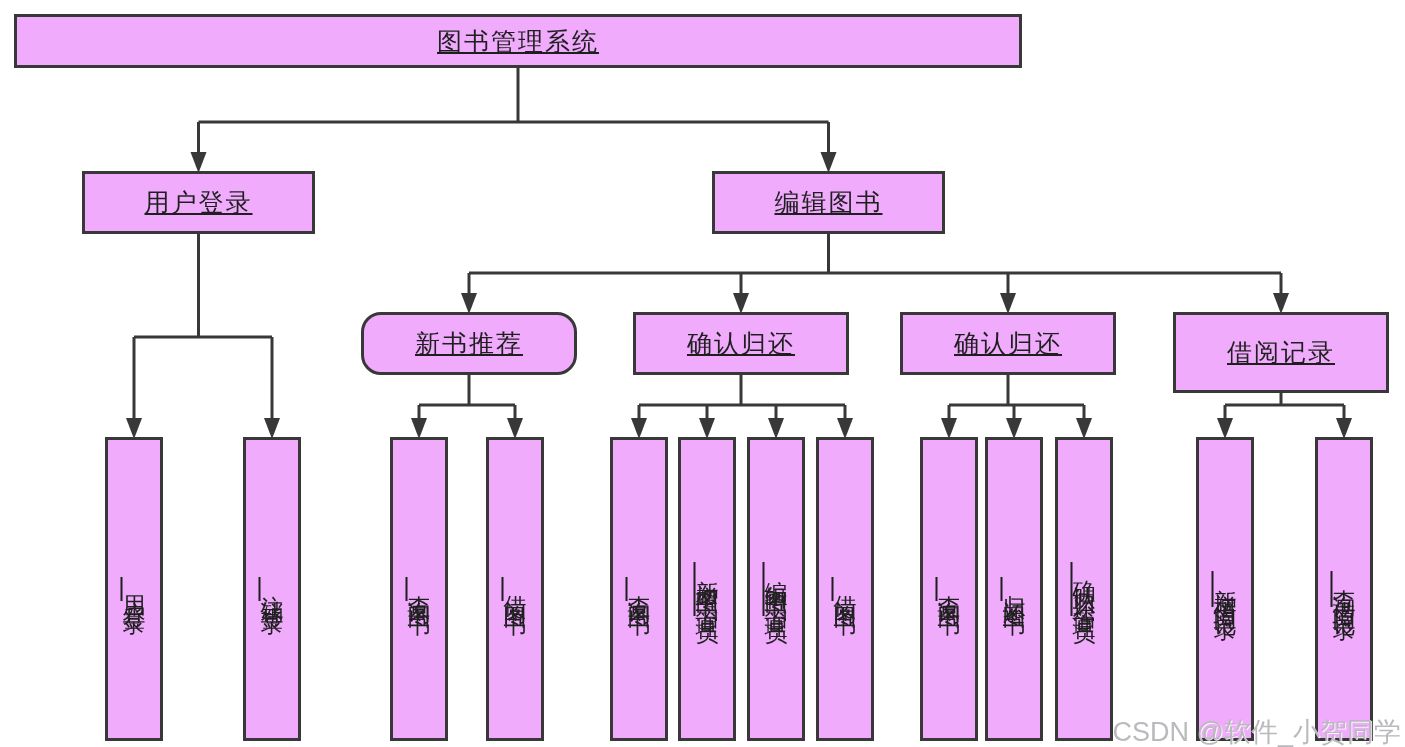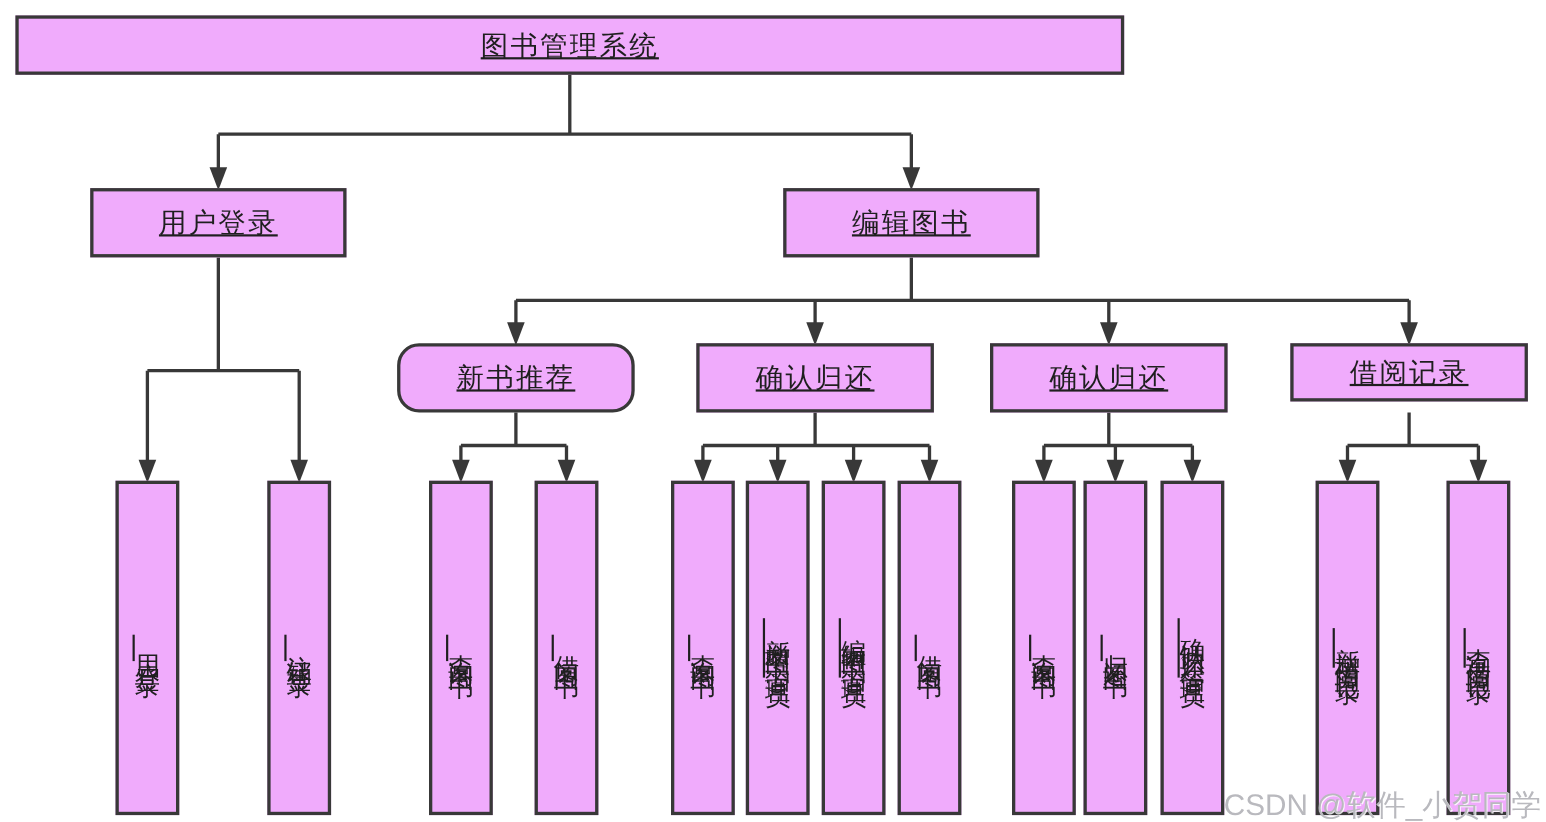--- a/index.html
+++ b/index.html
@@ -45,21 +45,21 @@
     font-size: 23px;
     letter-spacing: 6px;
     line-height: 1;
   }
   .root-node   { left: 14px;  top: 14px;  width: 1008px; height: 54px; }
   .n-login     { left: 82px;  top: 171px; width: 233px;  height: 63px; }
   .n-mgmt      { left: 712px; top: 171px; width: 233px;  height: 63px; }
   .g-newbook   { left: 361px;  top: 312px; width: 216px; height: 63px; border-radius: 20px; }
   .g-borrow    { left: 633px;  top: 312px; width: 216px; height: 63px; }
   .g-current   { left: 900px;  top: 312px; width: 216px; height: 63px; }
-  .g-records   { left: 1173px; top: 312px; width: 216px; height: 53px; }
+  .g-records   { left: 1173px; top: 312px; width: 216px; height: 81px; }
   .leaf { top: 437px; width: 58px; height: 304px; }
   .lf-1  { left: 105px; }
   .lf-2  { left: 243px; }
   .lf-3  { left: 390px; }
   .lf-4  { left: 486px; }
   .lf-5  { left: 610px; }
   .lf-6  { left: 678px; }
   .lf-7  { left: 747px; }
   .lf-8  { left: 816px; }
   .lf-9  { left: 920px; }

